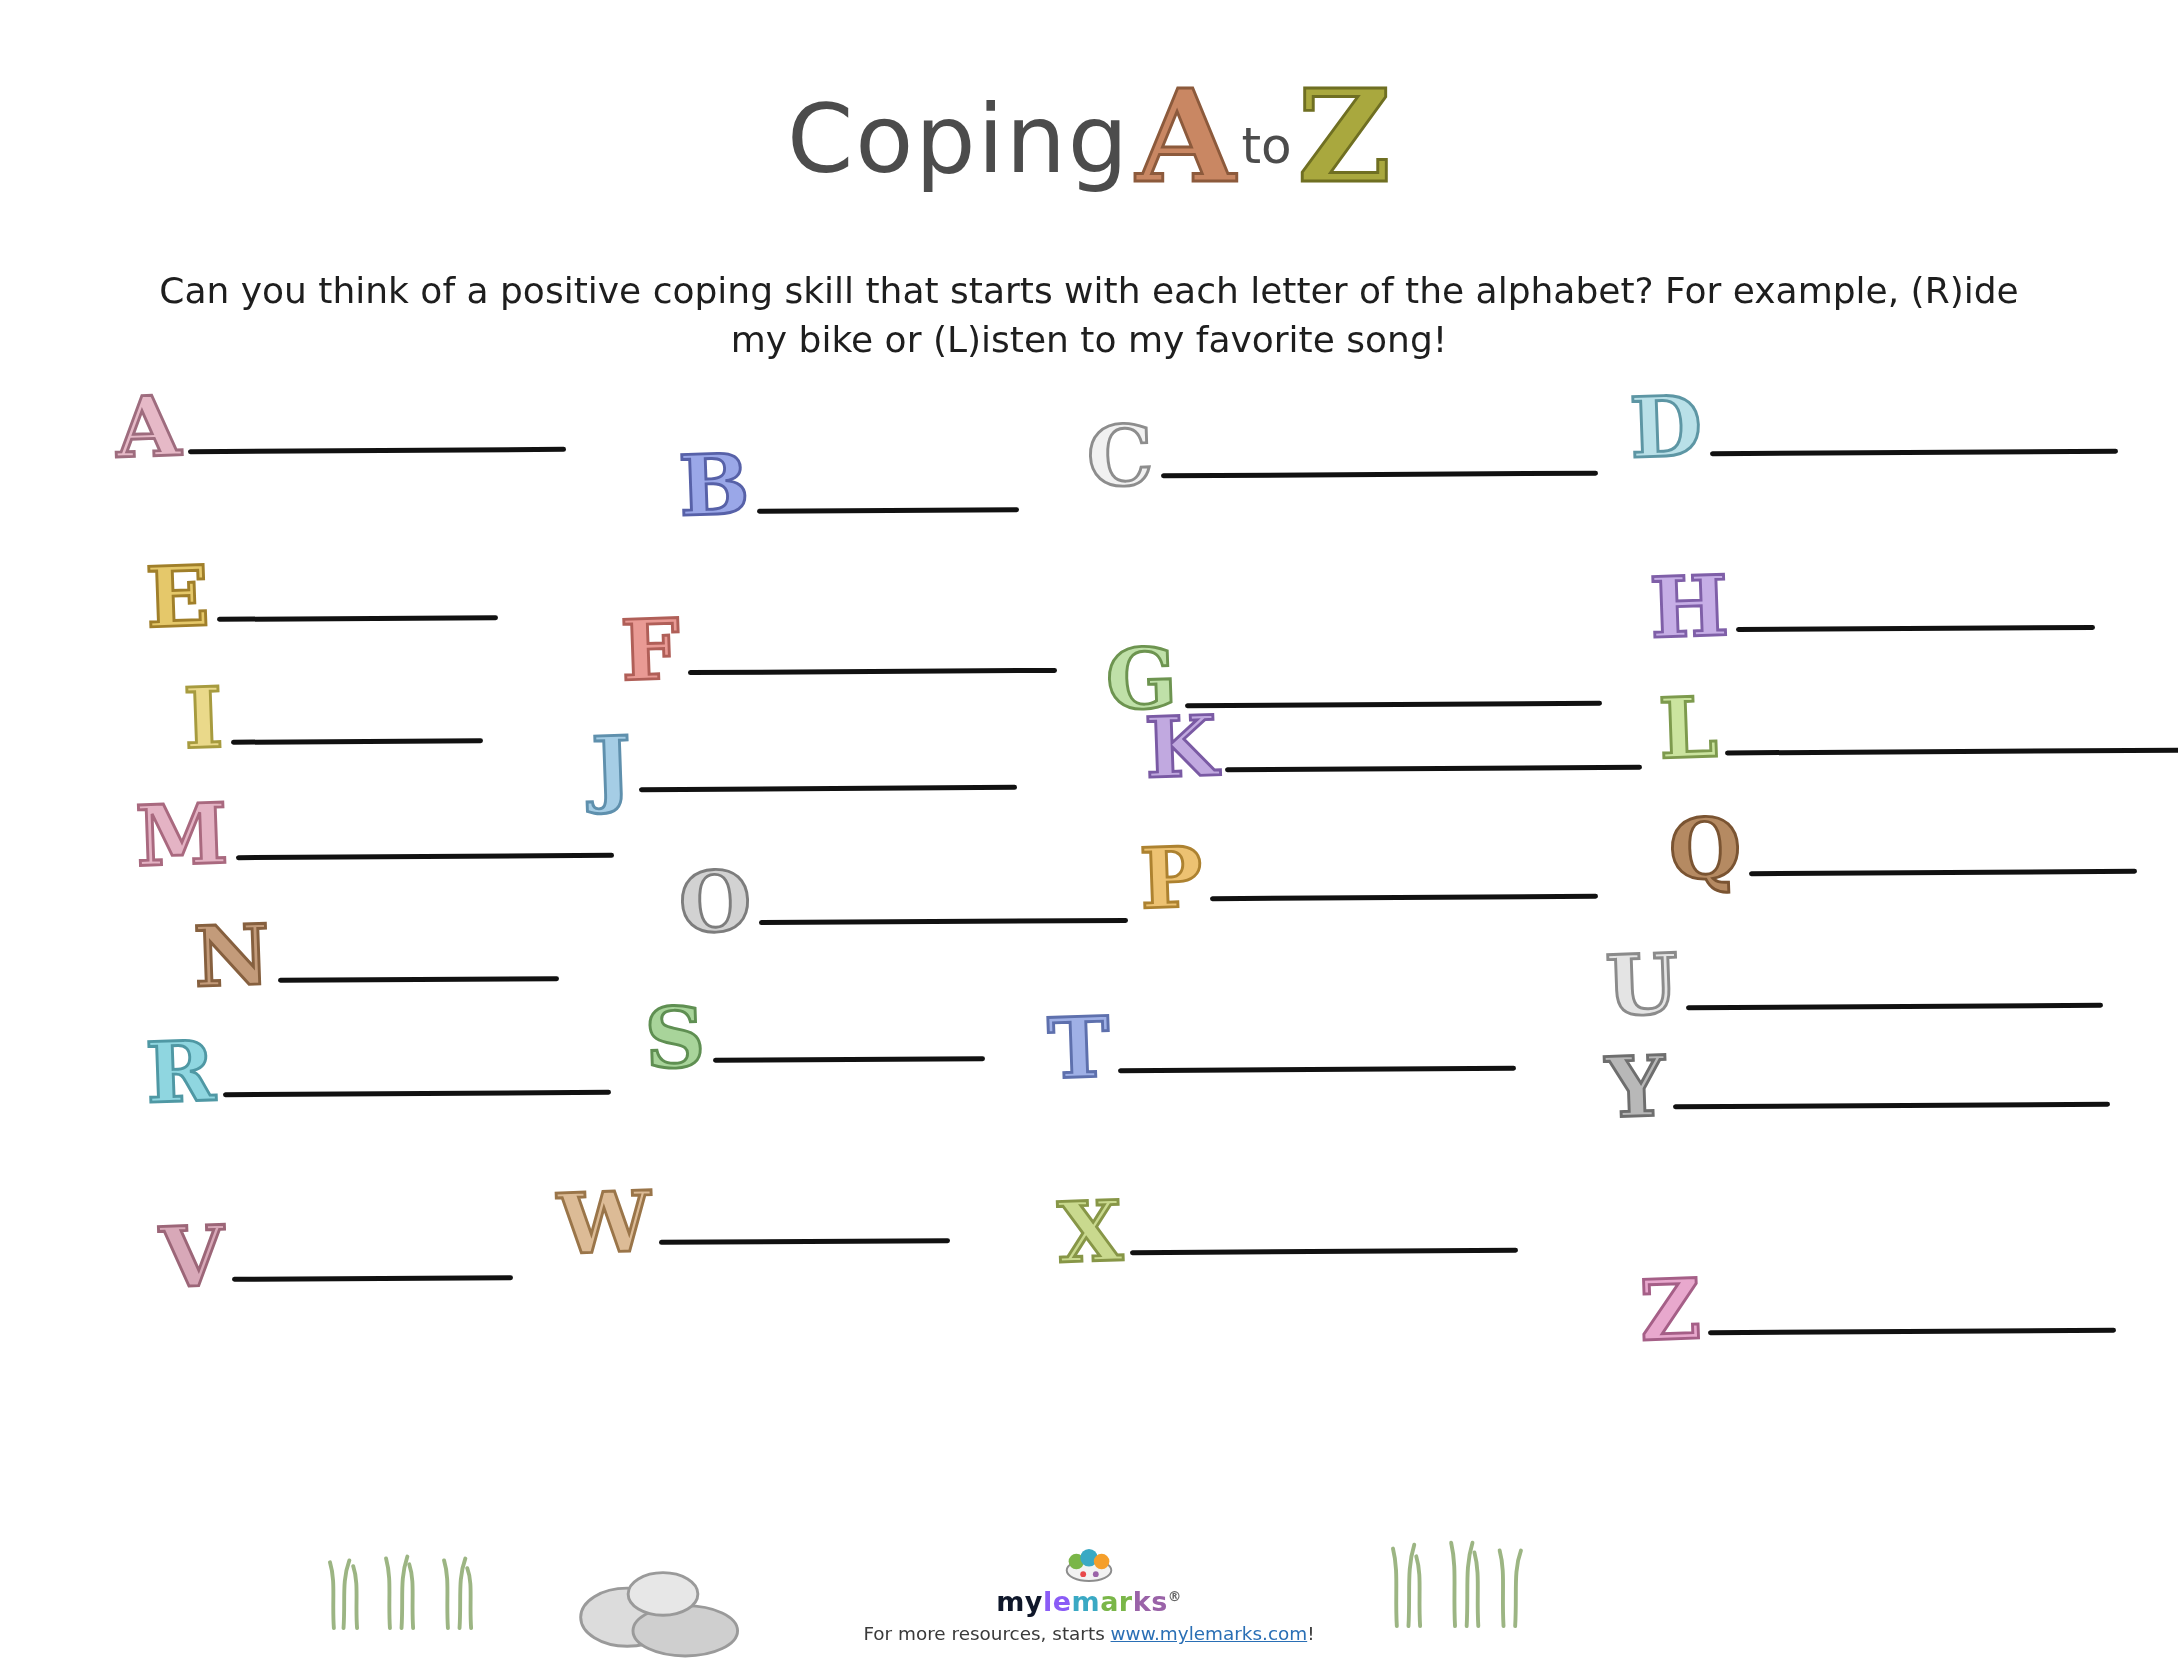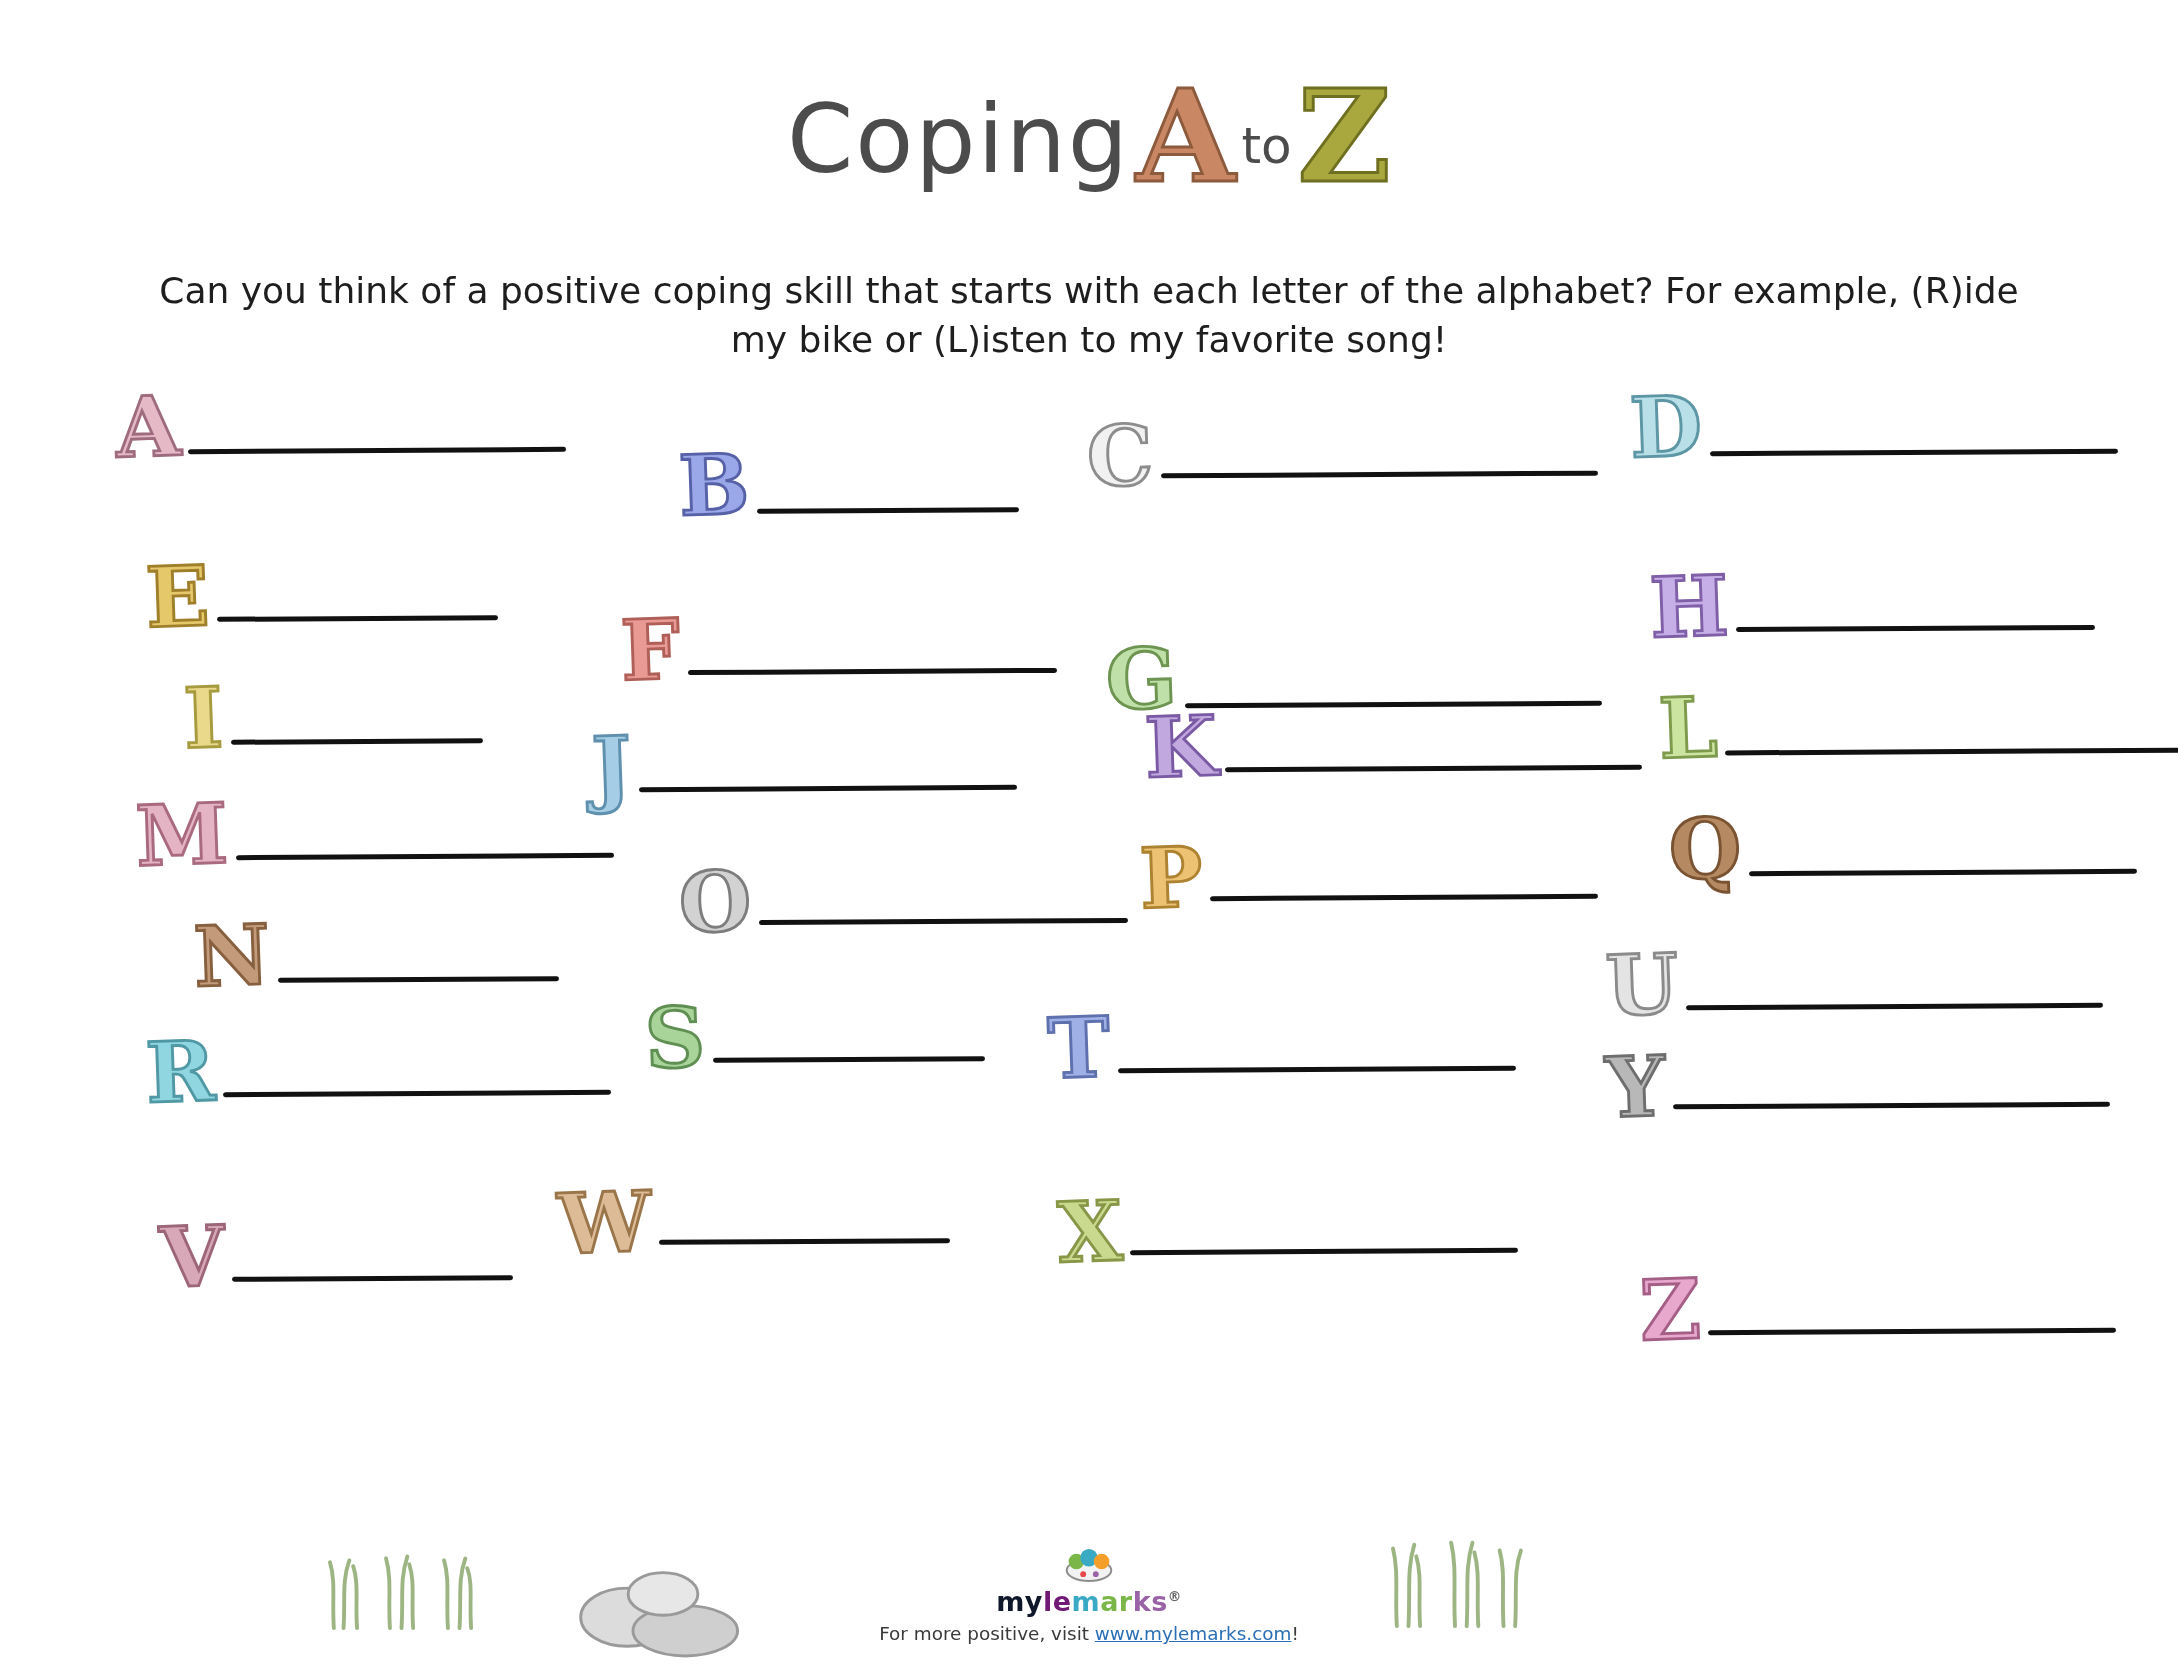--- a/index.html
+++ b/index.html
@@ -130,21 +130,21 @@
     width: 100%;
     text-align: center;
   }
   .brand {
     font-family: "DejaVu Sans", sans-serif;
     font-size: 27px;
     font-weight: 700;
     letter-spacing: 0.5px;
   }
   .brand .b1 { color: #0f172a; }
-  .brand .b2 { color: #701a75; }
+  .brand .b2 { color: #8b5cf6; }
   .brand .b3 { color: #3aa9c4; }
   .brand .b4 { color: #7ab648; }
   .brand .b5 { color: #9a63a8; }
   .copyright {
     font-family: "DejaVu Sans", sans-serif;
     font-size: 18.4px;
     color: #3a3a3a;
     margin-top: 3.9px;
     line-height: 1.4;
   }
@@ -328,17 +328,17 @@
     <circle cx="33" cy="13" r="9" fill="#3aa9c4"></circle>
     <circle cx="46" cy="17" r="8" fill="#f59f2b"></circle>
     <circle cx="27" cy="30" r="3" fill="#e8484a"></circle>
     <circle cx="40" cy="30" r="3" fill="#9a63a8"></circle>
   </svg>
   <div class="brand">
     <span class="b1">my</span><span class="b2">le</span><span class="b3">m</span><span class="b4">ar</span><span class="b5">ks</span><span style="font-size:13.6px;color:#666;vertical-align:super;">®</span>
   </div>
   <div class="copyright">
     <div>
-      <span>For more positive, visit </span><a href="#">www.mylemarks.com</a><span>!</span>
+      <span>For more resources, starts </span><a href="#">www.mylemarks.com</a><span>!</span>
     </div>
   </div>
 </div>
 
 
 </body></html>

